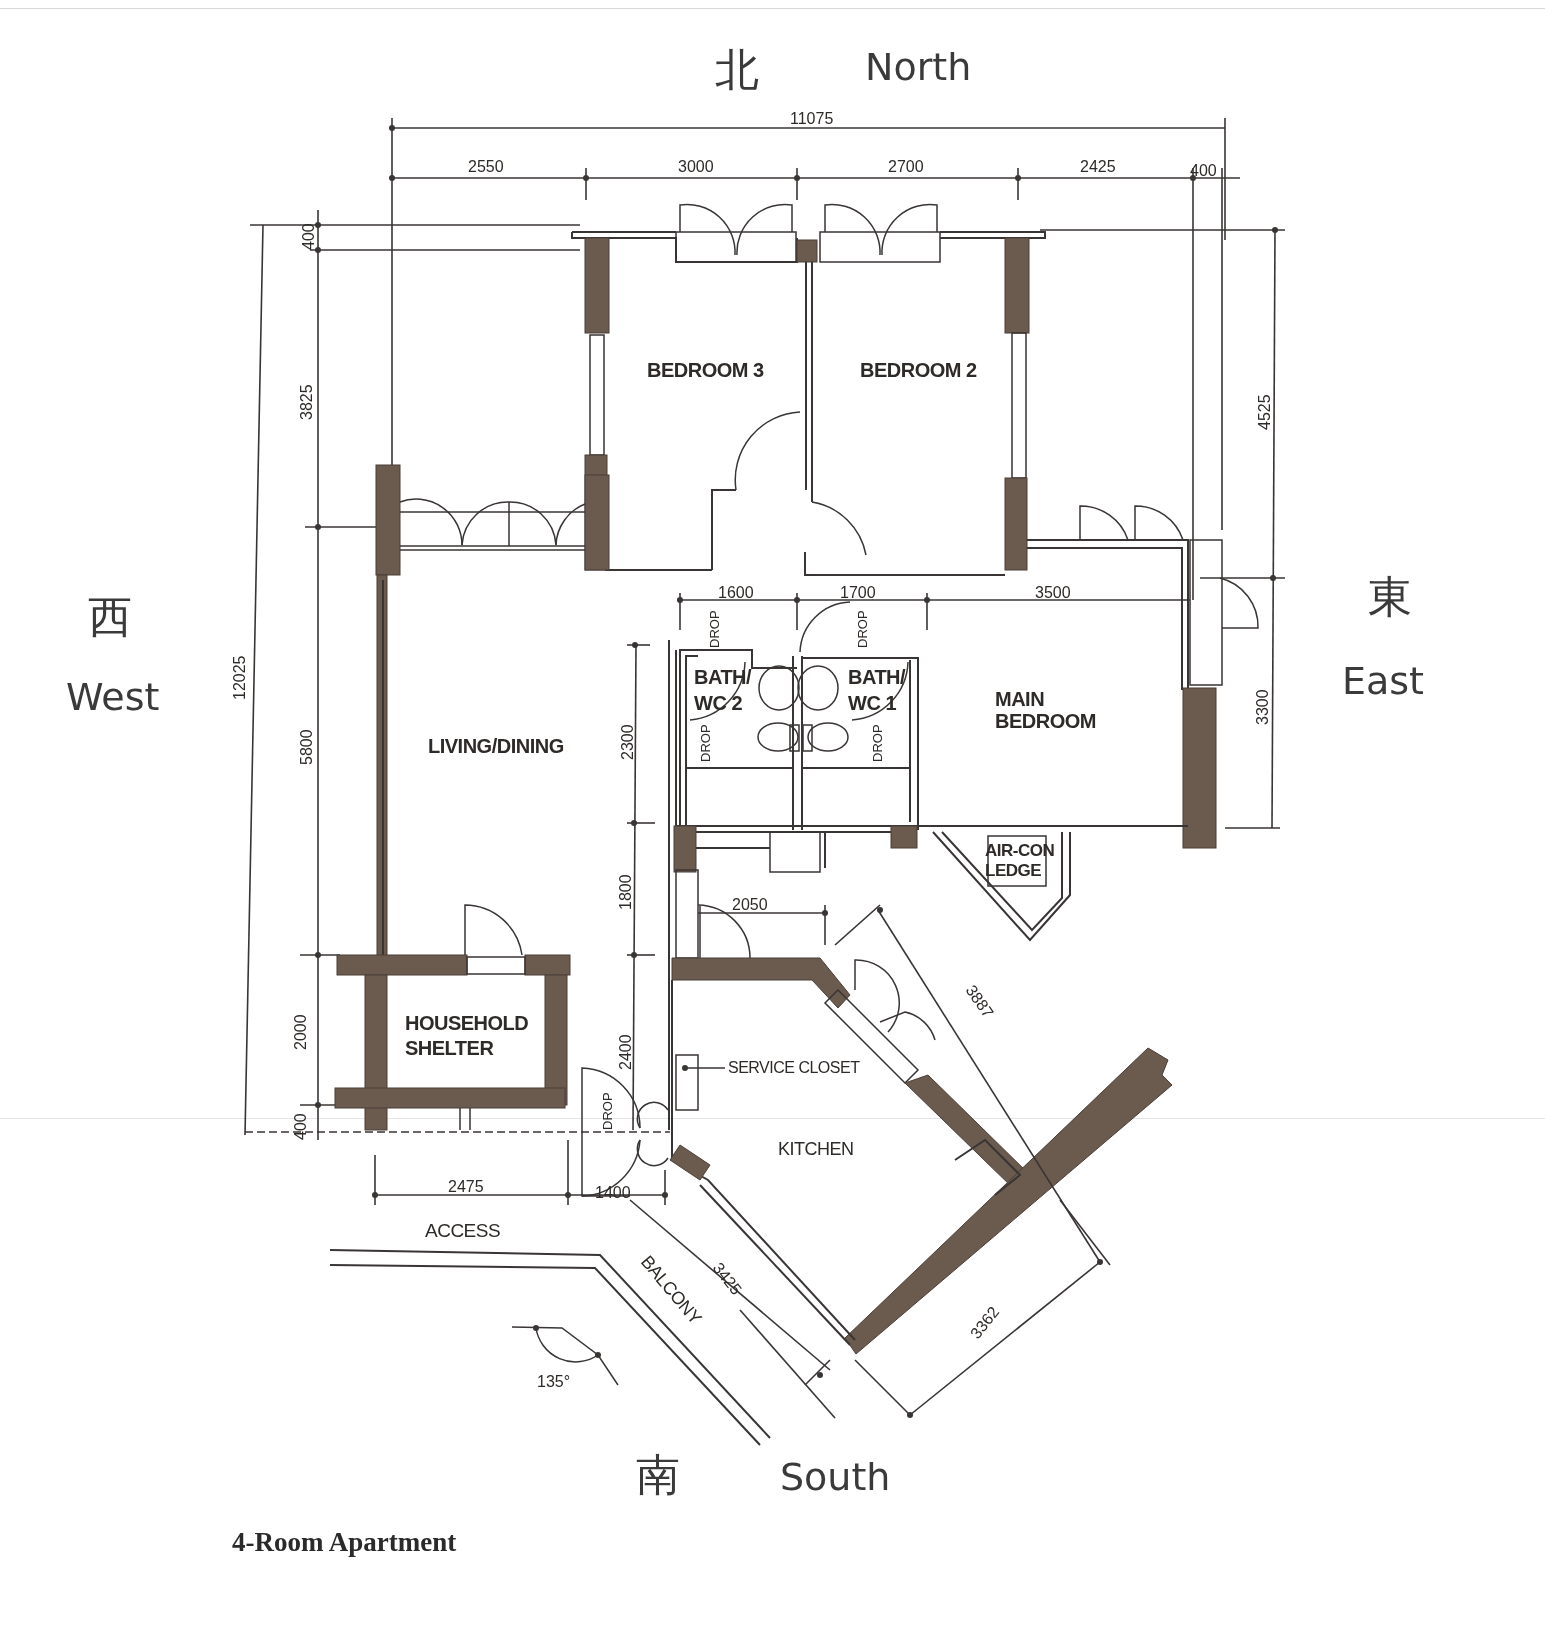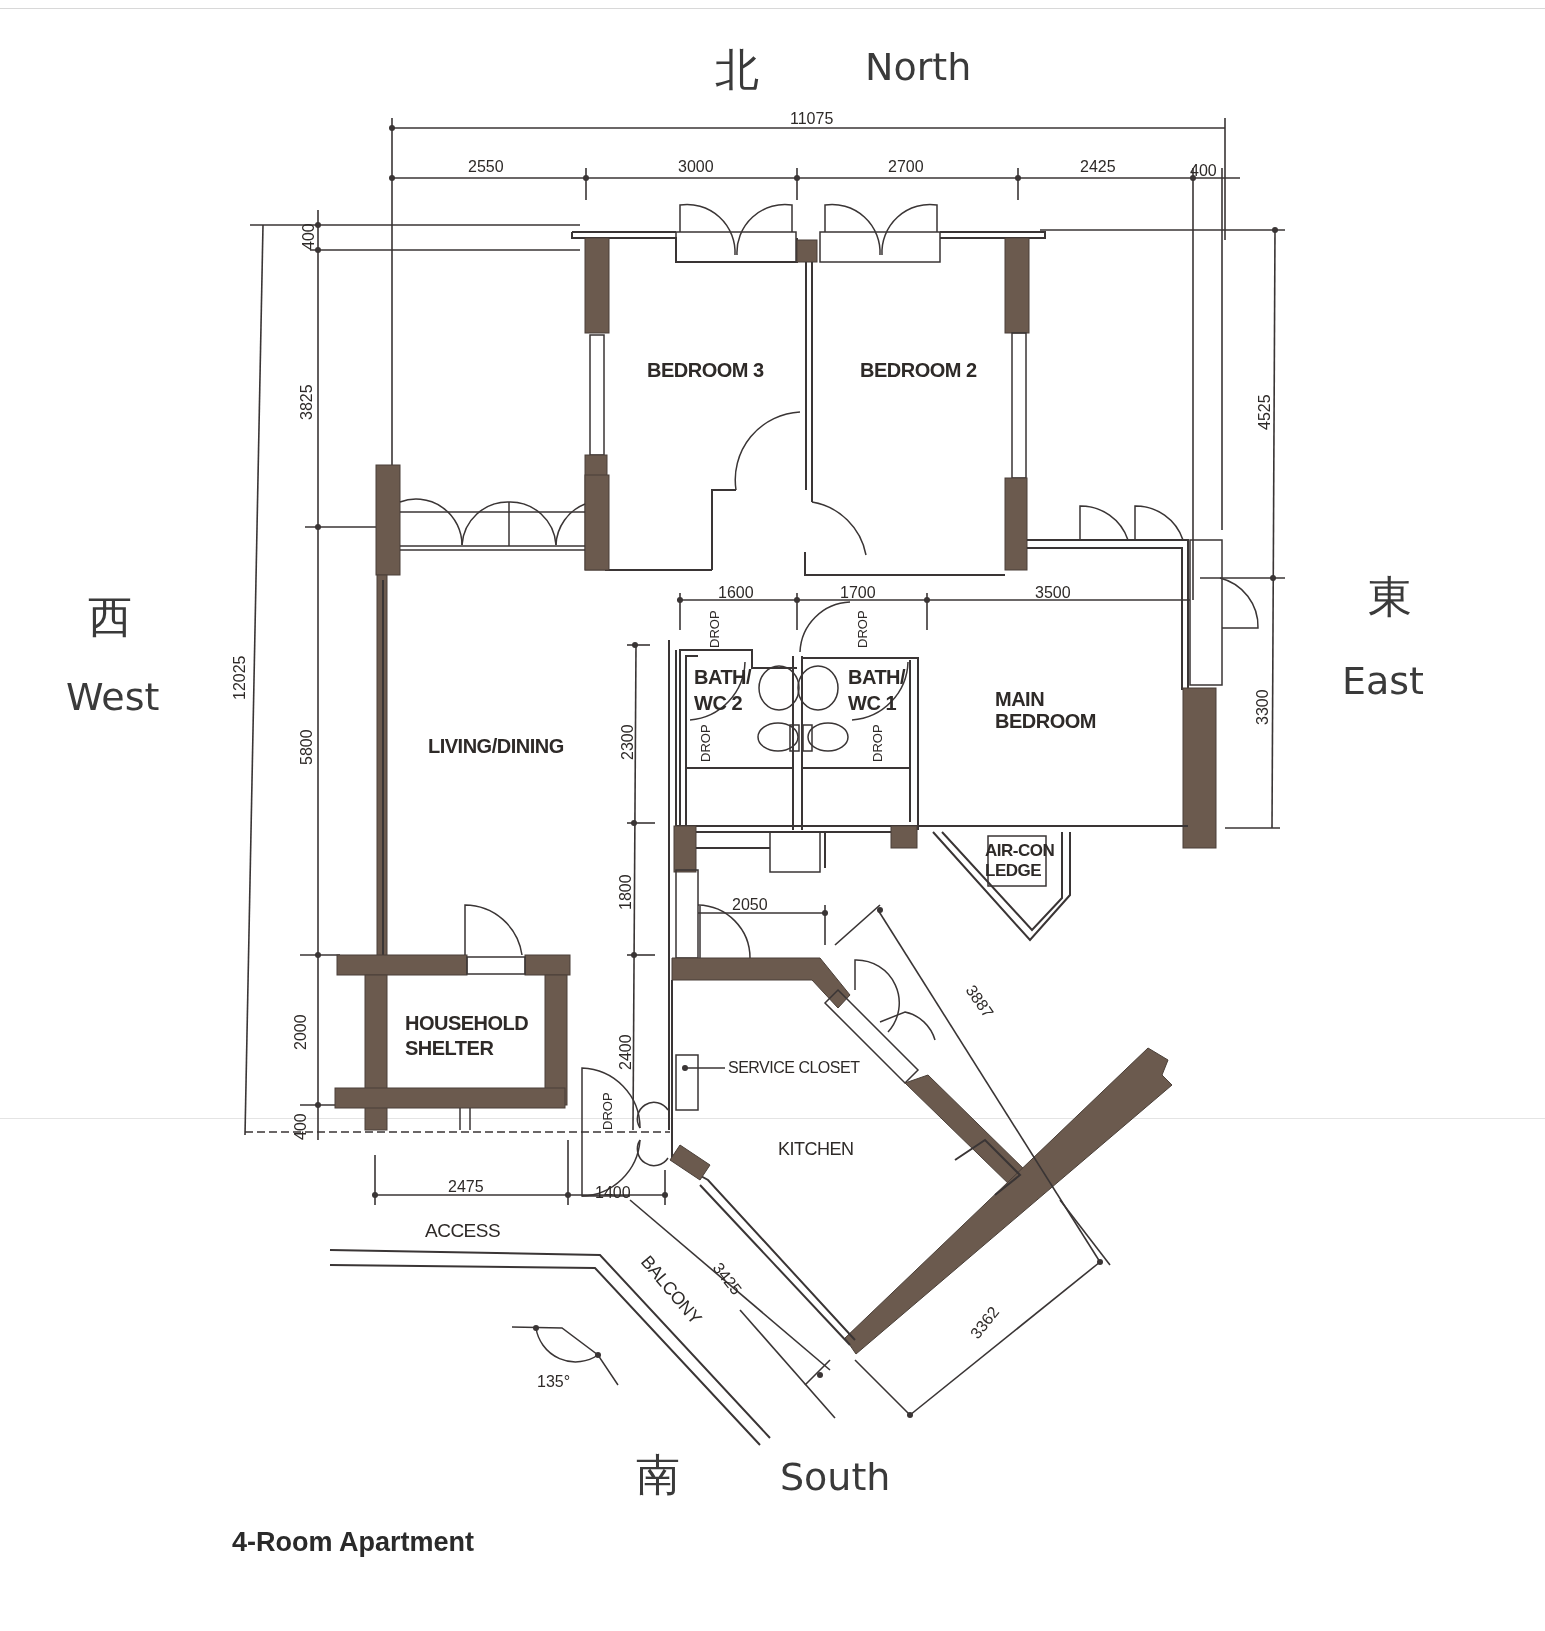--- a/index.html
+++ b/index.html
@@ -7,21 +7,21 @@
   #plan { position: absolute; left: 0; top: 0; }
   .ln { stroke: #3a3535; stroke-width: 2; fill: none; }
   .thin { stroke: #3a3535; stroke-width: 1.5; fill: none; }
   .wall { fill: #6b5a4e; stroke: #4a3f38; stroke-width: 1; }
   .dim { stroke: #3a3535; stroke-width: 1.6; fill: none; }
   .dot { fill: #3a3535; }
   .rtxt { font-family: "Liberation Sans", sans-serif; font-size: 20px; fill: #2e2a28; font-weight: bold; letter-spacing: -0.5px; }
   .dtxt { font-family: "Liberation Sans Narrow", "Liberation Sans", sans-serif; font-size: 16px; fill: #2e2a28; }
   .hand { font-family: "DejaVu Sans", sans-serif; font-size: 38px; fill: #3a3a3a; font-weight: normal; }
   .hand-cn { font-family: "DejaVu Sans", sans-serif; font-size: 44px; fill: #3a3a3a; }
-  .title { position: absolute; left: 232px; top: 1527px; font-family: Liberation Sans, sans-serif; font-weight: bold; font-size: 27px; color: #2a2a2a; }
+  .title { position: absolute; left: 232px; top: 1527px; font-family: Liberation Serif, serif; font-weight: bold; font-size: 27px; color: #2a2a2a; }
   .scanline { position:absolute; left:0; width:1545px; height:1px; background:#d8d8d8; }
 </style>
 </head>
 <body>
 
 <div class="scanline" style="top:8px;"></div>
 <div class="scanline" style="top:1118px;background:#e4e4e4;"></div>
 
 <svg id="plan" width="1545" height="1631" viewBox="0 0 1545 1631">
 

